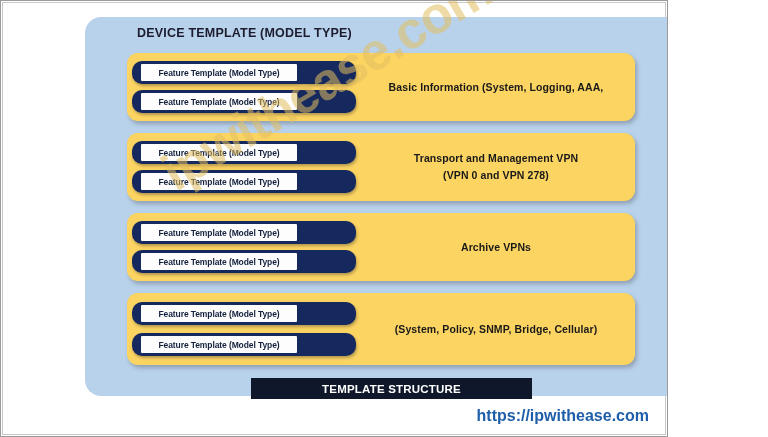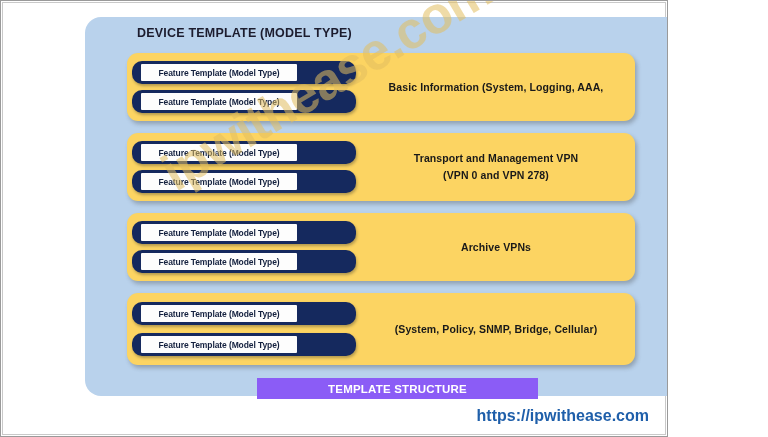--- a/index.html
+++ b/index.html
@@ -131,25 +131,24 @@
     letter-spacing: -1px;
   }
 
   
   #template-structure-bar {
     position: absolute;
     left: 250px;
     top: 377px;
     width: 281px;
     height: 21px;
-    background: #8b5cf6;
+    background: #0f172a;
     display: flex;
     align-items: center;
     justify-content: center;
-    margin-left: 6px;
   }
   #template-structure-bar span {
     font-size: 11.5px;
     font-weight: bold;
     color: #ffffff;
     letter-spacing: 0.2px;
   }
 
   
   #site-url {

